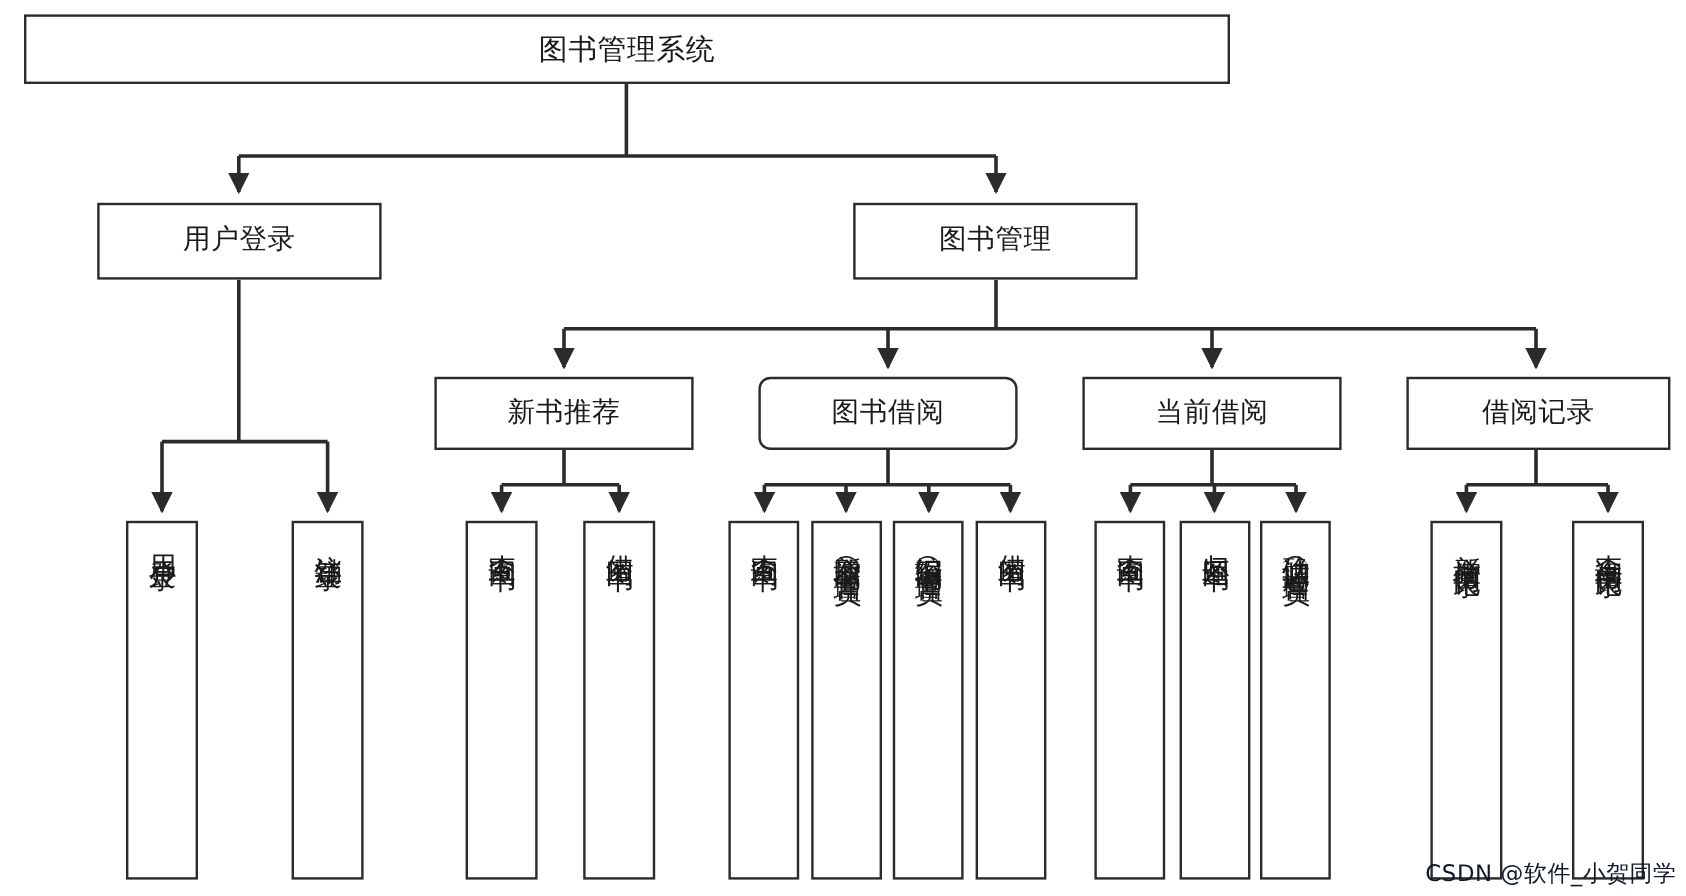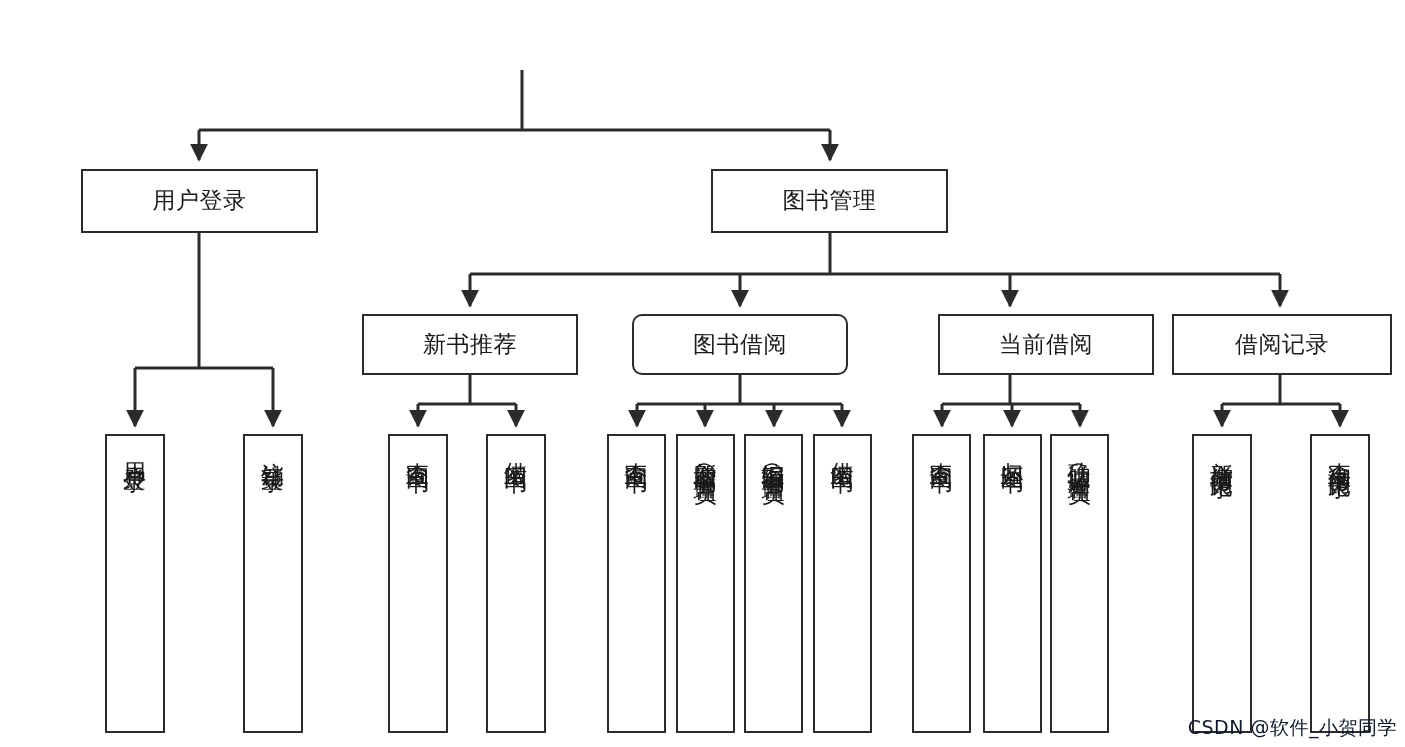--- a/index.html
+++ b/index.html
@@ -123,35 +123,38 @@
       <path d="M 1012 404 L 1012 426" marker-end="url(#arrow)"></path>
       <path d="M 1080 404 L 1080 426" marker-end="url(#arrow)"></path>
 
       <path d="M 1280 375 L 1280 404"></path>
       <path d="M 1222 404 L 1340 404"></path>
       <path d="M 1222 404 L 1222 426" marker-end="url(#arrow)"></path>
       <path d="M 1340 404 L 1340 426" marker-end="url(#arrow)"></path>
     </g>
   </svg>
 
+  <div class="node h root" id="n-root" style="left: 20px; top: 12px; width: 1005px; height: 58px;">
+    <span class="label">图书管理系统</span>
+  </div>
 
   <div class="node h" id="n-l2-0" style="left: 81px; top: 169px; width: 237px; height: 64px;">
     <span class="label">用户登录</span>
   </div>
   <div class="node h" id="n-l2-1" style="left: 711px; top: 169px; width: 237px; height: 64px;">
     <span class="label">图书管理</span>
   </div>
 
   <div class="node h" id="n-l3-0" style="left: 362px; top: 314px; width: 216px; height: 61px;">
     <span class="label">新书推荐</span>
   </div>
   <div class="node h" id="n-l3-1" style="left: 632px; top: 314px; width: 216px; height: 61px; border-radius: 10px;">
     <span class="label">图书借阅</span>
   </div>
-  <div class="node h" id="n-l3-2" style="left: 902px; top: 314px; width: 216px; height: 61px; margin-left: 36px;">
+  <div class="node h" id="n-l3-2" style="left: 902px; top: 314px; width: 216px; height: 61px;">
     <span class="label">当前借阅</span>
   </div>
   <div class="node h" id="n-l3-3" style="left: 1172px; top: 314px; width: 220px; height: 61px;">
     <span class="label">借阅记录</span>
   </div>
 
   <div class="node v" id="n-lf-0" style="left: 105px; top: 434px; width: 60px; height: 299px;">
     <span class="label">用户登录</span>
   </div>
   <div class="node v" id="n-lf-1" style="left: 243px; top: 434px; width: 60px; height: 299px;">

